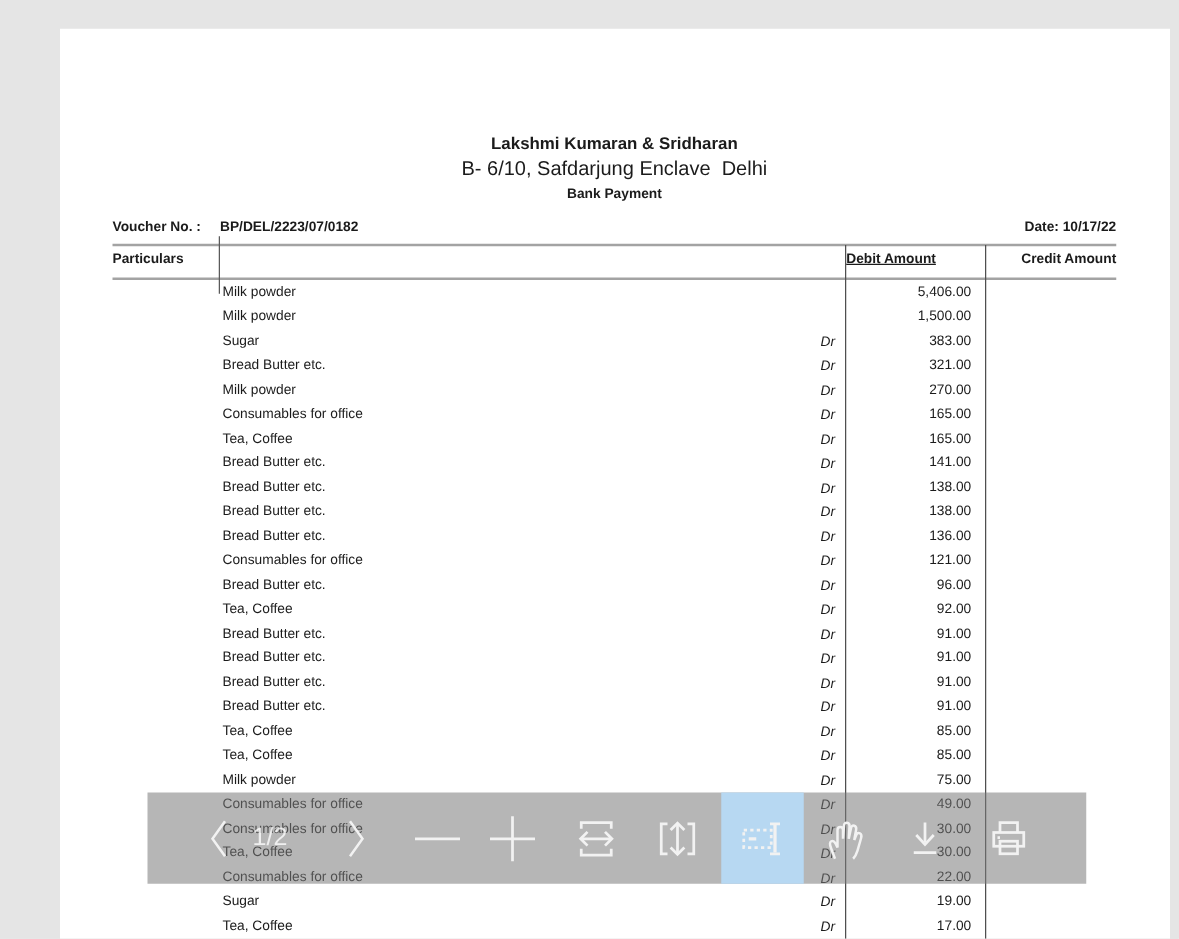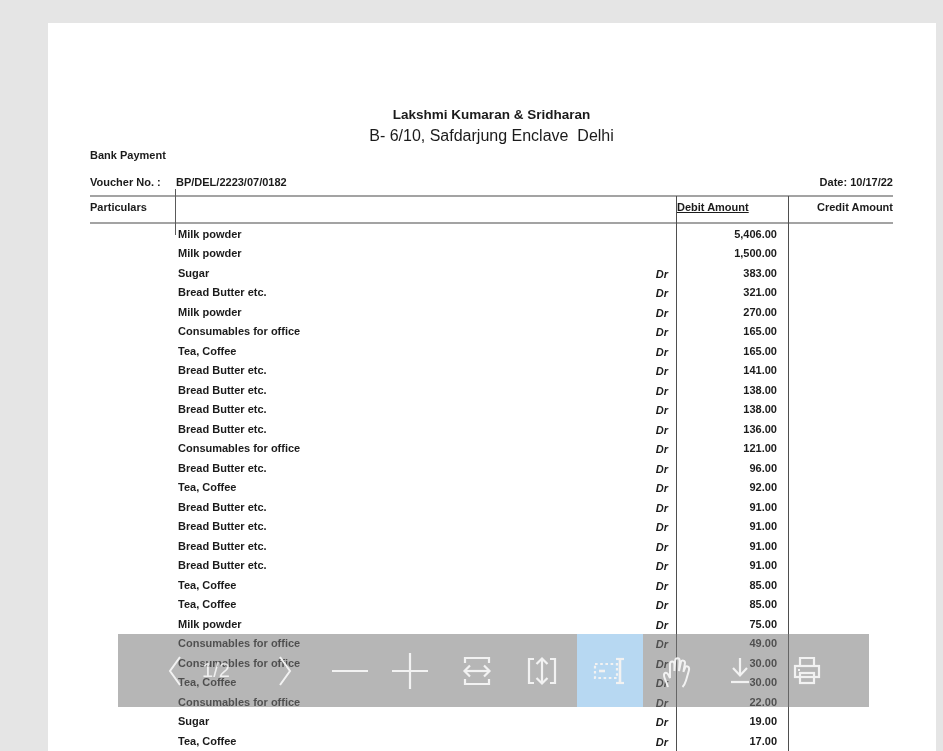--- a/index.html
+++ b/index.html
@@ -4,42 +4,42 @@
 <style>
   * { margin:0; padding:0; box-sizing:border-box; }
   html,body { width:943px; height:751px; }
   body { font-family:"Liberation Sans", sans-serif; background:#e5e5e5; }
   .screen { position:relative; width:943px; height:751px; background:#e5e5e5; overflow:hidden; }
   .page { position:absolute; left:48px; top:23px; width:888px; height:728px; background:#ffffff; color:#1b1b1b; }
   .right-strip { position:absolute; right:0; top:0; width:7px; height:751px; background:#e5e5e5; }
 
   .company-name { position:absolute; top:84px; left:42px; width:803px; text-align:center; font-size:13.5px; font-weight:bold; }
   .company-address { position:absolute; top:104px; left:42px; width:803px; text-align:center; font-size:16px; white-space:pre-wrap; }
-  .voucher-type { position:absolute; top:126px; left:42px; width:803px; font-size:11px; font-weight:bold; }
+  .voucher-type { position:absolute; top:126px; left:42px; width:803px; text-align:center; font-size:11px; font-weight:bold; }
 
   .voucher-line { position:absolute; top:153px; left:42px; width:803px; height:14px; font-size:11px; font-weight:bold; }
   .voucher-no-label { position:absolute; left:0; }
   .voucher-no-value { position:absolute; left:86px; }
   .doc-date { position:absolute; right:0; }
 
   .hline { position:absolute; left:42px; width:803px; height:2px; background:#a3a3a3; }
   .hline1 { top:172px; }
   .hline2 { top:199px; }
   .vtick { position:absolute; left:127px; top:166px; width:1px; height:46px; background:#5a5a5a; }
   .vline { position:absolute; top:173px; bottom:0; width:1px; background:#4f4f4f; }
   .vline1 { left:628px; }
   .vline2 { left:740px; }
 
   .thead { position:absolute; top:178px; left:0; width:888px; height:18px; font-size:11px; font-weight:bold; }
   .th-particulars { position:absolute; left:42px; }
   .th-debit { position:absolute; left:629px; width:103px; text-align:left;text-decoration:underline; }
   .th-credit { position:absolute; left:741px; width:104px; text-align:right; }
 
   .tbody { position:absolute; top:201px; left:0; width:888px; }
-  .trow { position:relative; width:888px; height:19.5px; font-size:11px;font-weight:bold; }
+  .trow { position:relative; width:888px; height:19.5px; font-size:11px; }
   .trow > span { position:absolute; top:50%; transform:translateY(-50%); white-space:nowrap; }
   .cell-name { left:130px; }
   .cell-drcr { left:540px; width:80px; text-align:right; font-style:italic;margin-top:40px; }
   .cell-debit { left:629px; width:100px; text-align:right; }
   .cell-credit { left:741px; width:104px; text-align:right; }
 
   .toolbar { position:absolute; left:118px; top:634px; width:751px; height:73px; background:rgba(122,122,122,0.55); z-index:5; }
   .tb-btn { position:absolute; top:0; width:66px; height:73px; display:flex; align-items:center; justify-content:center; cursor:pointer; }
   .tb-btn.selected { background:#b7d8f2; }
   .tb-btn svg { display:block; }

